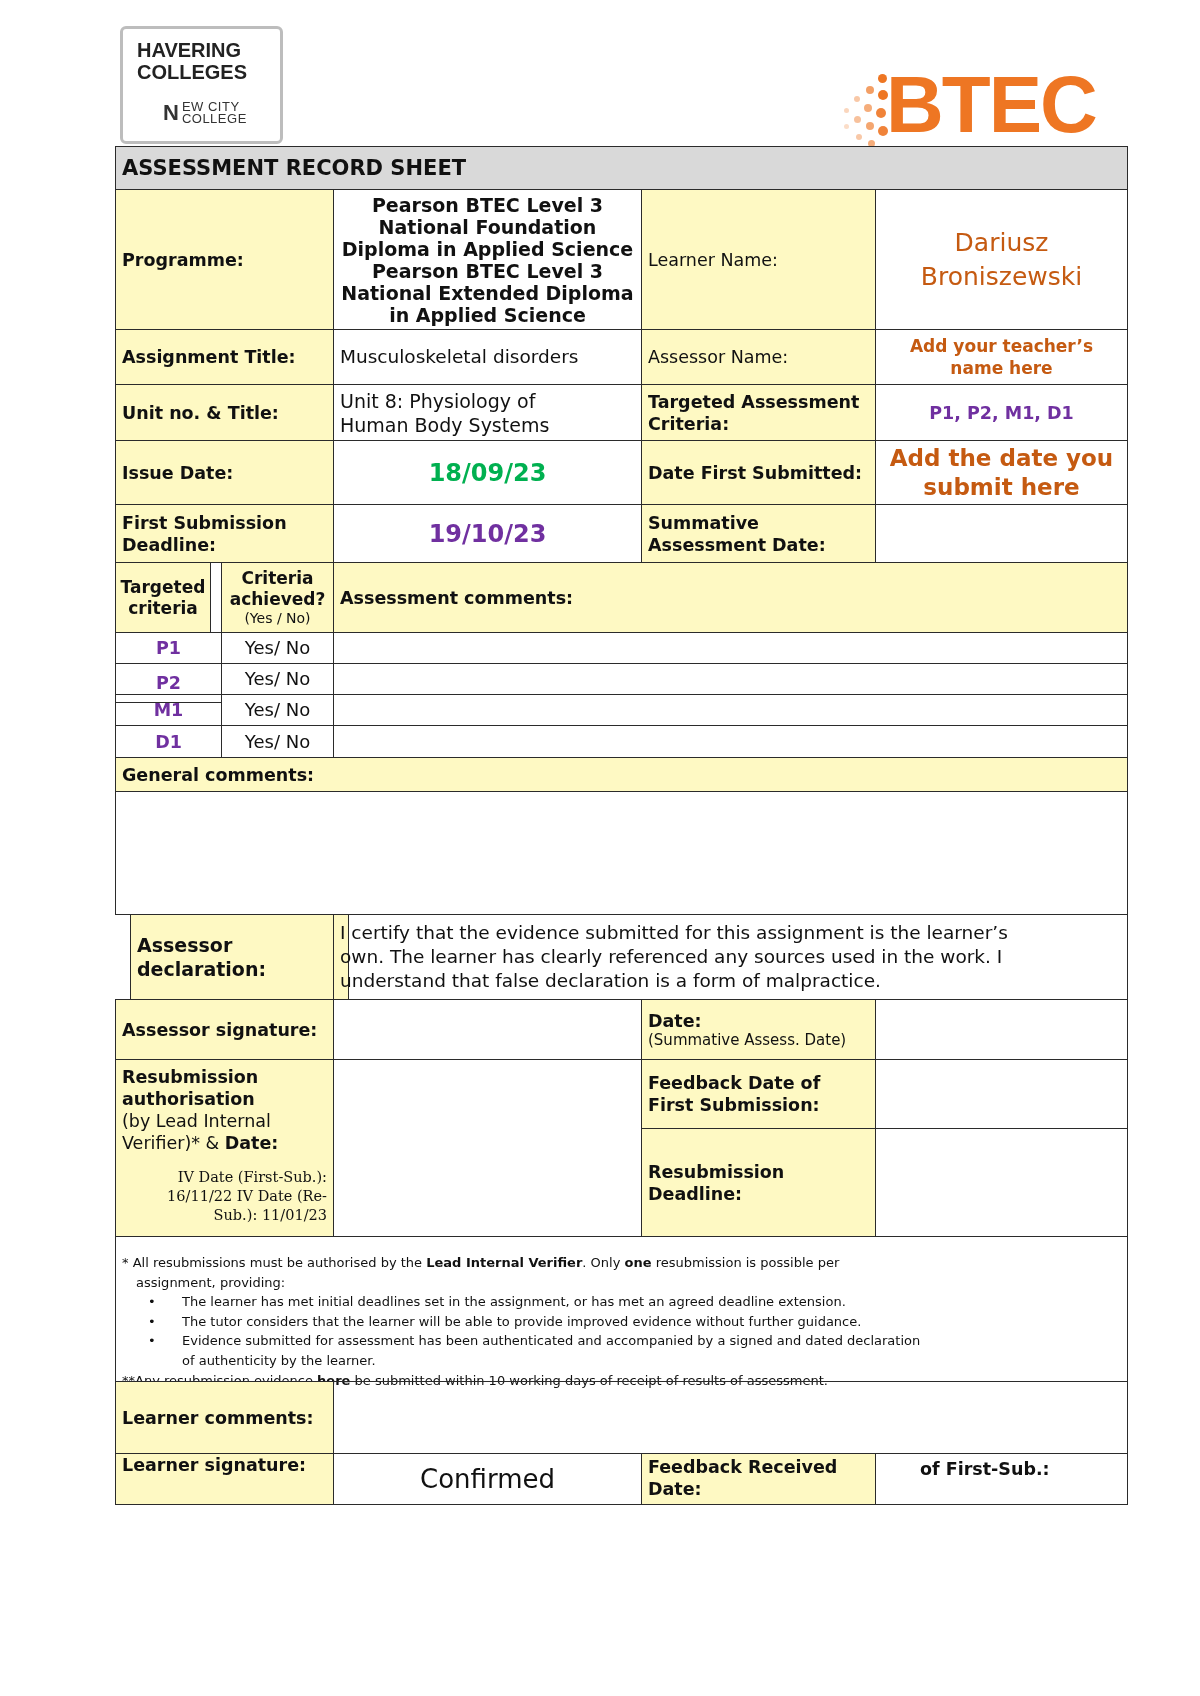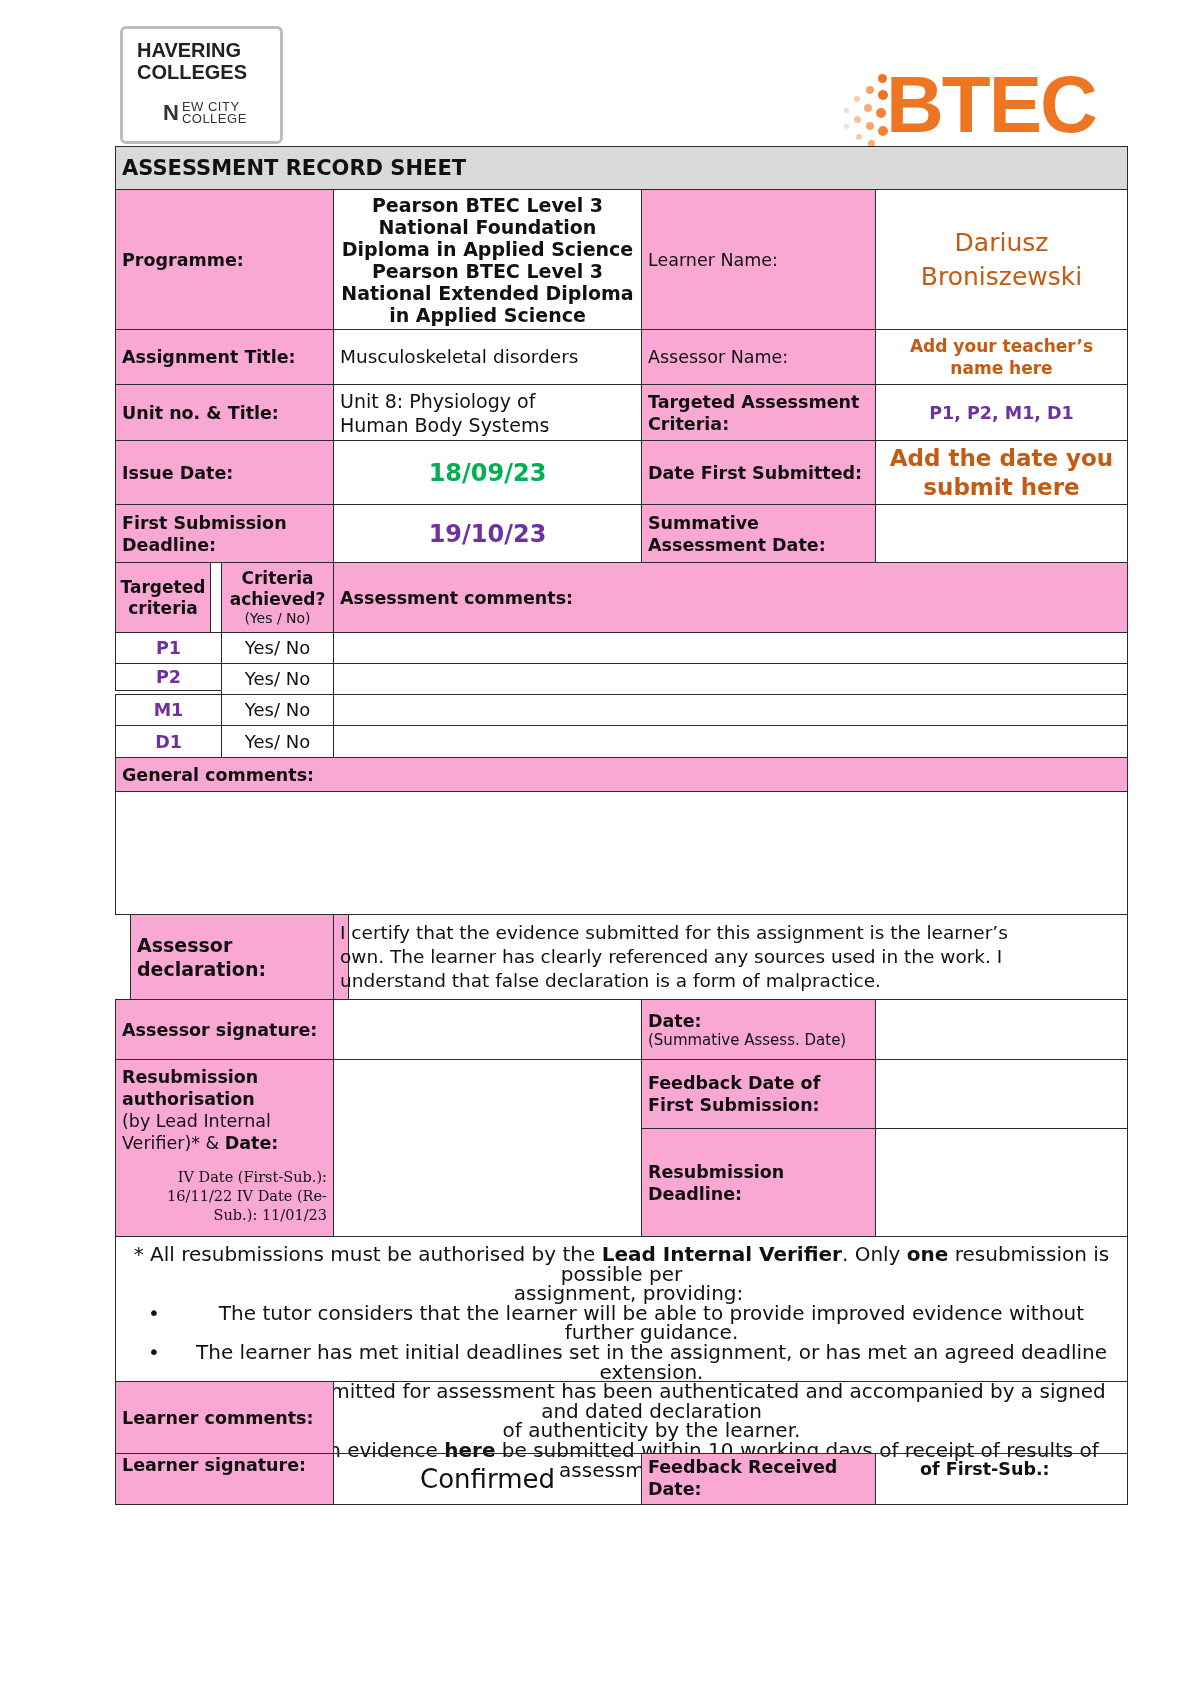--- a/index.html
+++ b/index.html
@@ -10,31 +10,31 @@
   .logo-h { left:14px; top:10px; font-family:"Liberation Sans", sans-serif; font-weight:bold; font-size:20px; line-height:22px; color:#222; letter-spacing:0px; }
   .logo-ncc { left:40px; top:72px; display:flex; align-items:center; gap:3px; color:#333; }
   .ncc-n { font-family:"Liberation Sans", sans-serif; font-weight:bold; font-size:22px; line-height:22px; }
   .ncc-t { font-family:"Liberation Sans", sans-serif; font-size:13px; line-height:12px; letter-spacing:0.5px; }
   .btec { left:838px; top:66px; width:260px; height:84px; }
   .btec-text { position:absolute; left:48px; top:-6px; font-family:"Liberation Sans", sans-serif; font-weight:bold; font-size:80px; line-height:90px; color:#ee7623; letter-spacing:-2px; }
   .dot { position:absolute; border-radius:50%; background:#ee7623; }
 
   .cell { position:absolute; box-sizing:border-box; border:1.5px solid #2b2b2b; padding:0 6px;
           display:flex; align-items:center; font-size:17.5px; line-height:22px; }
-  .gray { background:#f9a8d4; }
+  .gray { background:#fef9c3; }
   .hdr { background:#d9d9d9; }
   .b { font-weight:bold; }
   .center { justify-content:center; text-align:center; }
   .col { flex-direction:column; justify-content:center; align-items:flex-start; }
   .colc { flex-direction:column; justify-content:center; align-items:center; text-align:center; }
   .orange { color:#c55a11; }
   .green { color:#00b050; }
   .purple { color:#7030a0; }
   .small { font-size:14px; line-height:17px; }
-  .notes { font-size:20px; line-height:19.6px; align-items:flex-start; padding:8px 6px; display:block;text-align:center; }
+  .notes { font-size:13px; line-height:19.6px; align-items:flex-start; padding:16px 6px; display:block; }
   .notes ul { margin:0; padding:0 0 0 60px; list-style:none; }
   .notes li { position:relative; }
   .notes li::before { content:"•"; position:absolute; left:-34px; }
   .serif { font-family:"DejaVu Serif", serif; }
 </style>
 </head>
 <body>
 
 <div class="abs logo-box">
   <div class="abs logo-h">
@@ -132,21 +132,21 @@
   <div class="small">(Yes / No)</div>
 </div>
 <div class="cell gray b" style="left:333px;top:562px;width:795px;height:71px;">Assessment comments:</div>
 
 <div>
   <div class="cell center purple b" style="left:115px;top:632px;width:107px;height:32px;">P1</div>
   <div class="cell center" style="left:221px;top:632px;width:113px;height:32px;font-size:18px;">Yes/ No</div>
   <div class="cell" style="left:333px;top:632px;width:795px;height:32px;"></div>
 </div>
 <div>
-  <div class="cell center purple b" style="left:115px;top:663px;width:107px;height:28px;">P2</div>
+  <div class="cell center purple b" style="left:115px;top:663px;width:107px;height:40px;">P2</div>
   <div class="cell center" style="left:221px;top:663px;width:113px;height:32px;font-size:18px;">Yes/ No</div>
   <div class="cell" style="left:333px;top:663px;width:795px;height:32px;"></div>
 </div>
 <div>
   <div class="cell center purple b" style="left:115px;top:694px;width:107px;height:32px;">M1</div>
   <div class="cell center" style="left:221px;top:694px;width:113px;height:32px;font-size:18px;">Yes/ No</div>
   <div class="cell" style="left:333px;top:694px;width:795px;height:32px;"></div>
 </div>
 <div>
   <div class="cell center purple b" style="left:115px;top:725px;width:107px;height:33px;">D1</div>
@@ -195,22 +195,22 @@
 <div class="cell gray col b" style="left:641px;top:1128px;width:235px;height:109px;">
   <div>Resubmission</div>
   <div>Deadline:</div>
 </div>
 <div class="cell" style="left:875px;top:1128px;width:253px;height:109px;"></div>
 
 <div class="cell notes" style="left:115px;top:1236px;width:1013px;height:146px;">
   <div><span>* All resubmissions must be authorised by the </span><b>Lead Internal Verifier</b><span>. Only </span><b>one</b><span> resubmission is possible per</span></div>
   <div style="padding-left:14px;">assignment, providing:</div>
   <ul>
+    <li>The learner has met initial deadlines set in the assignment, or has met an agreed deadline extension.</li>
     <li>The tutor considers that the learner will be able to provide improved evidence without further guidance.</li>
-    <li>The learner has met initial deadlines set in the assignment, or has met an agreed deadline extension.</li>
     <li>Evidence submitted for assessment has been authenticated and accompanied by a signed and dated declaration</li>
     <div>of authenticity by the learner.</div>
   </ul>
   <div><span>**Any resubmission evidence </span><b>here</b><span> be submitted within 10 working days of receipt of results of assessment.</span></div>
 </div>
 
 <div class="cell gray b" style="left:115px;top:1381px;width:219px;height:73px;">Learner comments:</div>
 <div class="cell" style="left:333px;top:1381px;width:795px;height:73px;"></div>
 
 <div class="cell gray b" style="left:115px;top:1453px;width:219px;height:52px;align-items:flex-start;padding-top:0;">Learner signature:</div>

